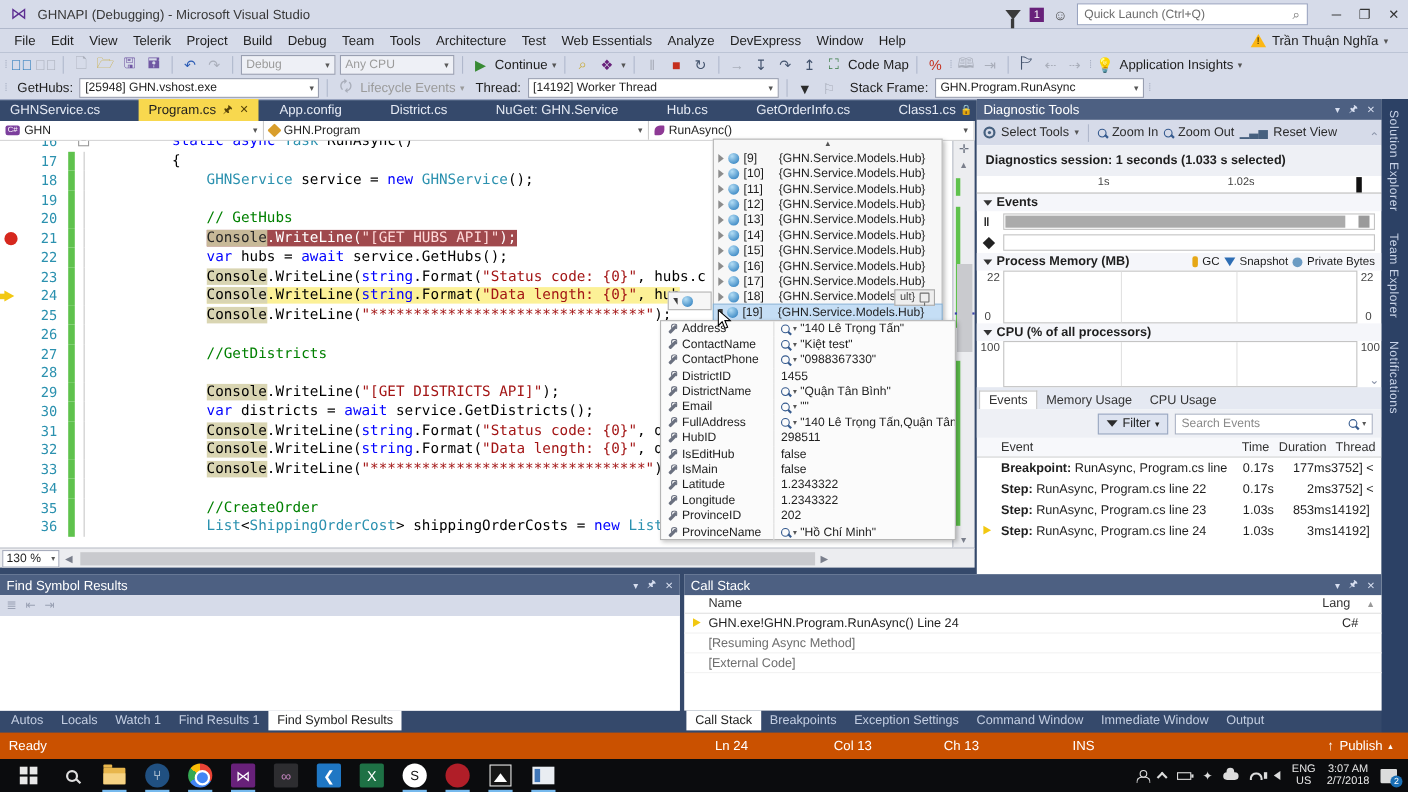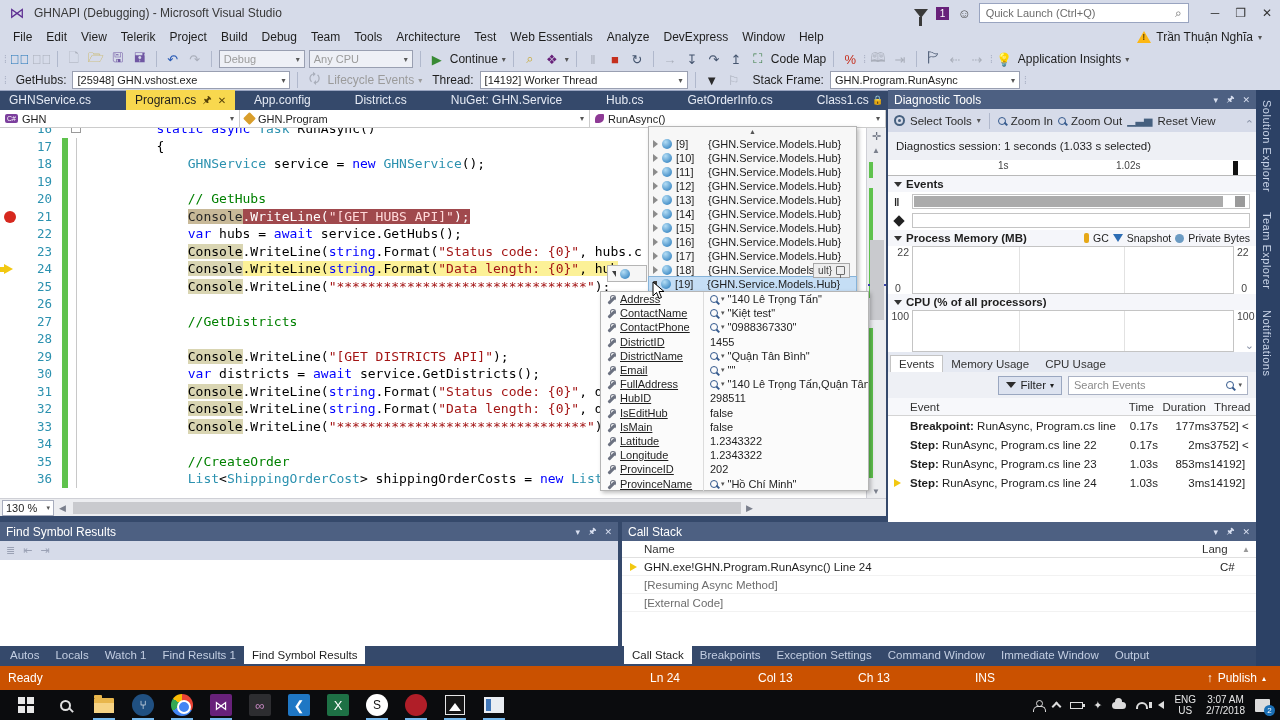--- a/index.html
+++ b/index.html
@@ -102,39 +102,39 @@
   .dt-scrollup { height:10px; text-align:center; font-size:7px; color:#555; line-height:10px; }
   .dt-row { display:flex; align-items:center; gap:4px; height:14px; padding:0 4px; color:#1e1e1e; }
   .dt-row.sel { background:#c5def5; outline:1px solid #86b3d9; }
   .dt-idx { width:28px; color:#1e1e1e; }
   .dt-frag { position:absolute; right:6px; top:136px; height:15px; background:#eeeeee; border:1px solid #a8a8a8; display:flex; align-items:center; gap:4px; padding:0 4px; font-size:10px; color:#444; }
   .pin-ic { width:9px; height:9px; border:1px solid #6e6e6e; border-radius:1px; position:relative; }
   .pin-ic::after { content:""; position:absolute; left:3px; top:8px; width:1px; height:3px; background:#6e6e6e; }
 
   .props { position:absolute; left:600px; top:291px; width:269px; height:200px; background:#fbfbfb; border:1px solid #b5b5b5; box-shadow:2px 2px 4px rgba(0,0,0,.25); z-index:29; font-size:11px; }
   .prop-row { display:flex; align-items:center; height:14.2px; }
-  .prop-name { width:102px; flex:none; display:flex; align-items:flex-end; gap:4px; padding-left:5px; color:#1e1e1e;text-decoration:underline; }
+  .prop-name { width:102px; flex:none; display:flex; align-items:center; gap:4px; padding-left:5px; color:#1e1e1e; }
   .prop-val { flex:1; border-left:1px solid #dcdcdc; height:100%; display:flex; align-items:center; gap:3px; padding-left:6px; color:#1e1e1e; white-space:nowrap; overflow:hidden; }
   .wrench { width:10px; height:10px; flex:none; position:relative; }
   .wrench::before { content:""; position:absolute; left:1px; top:4px; width:9px; height:2.5px; background:#6b7180; transform:rotate(-45deg); border-radius:1px; }
   .wrench::after { content:""; position:absolute; right:0; top:0; width:4px; height:4px; border:1.5px solid #6b7180; border-radius:50%; border-bottom-color:transparent; }
   .mag { width:8px; height:8px; border:1.5px solid #355a8e; border-radius:50%; position:relative; flex:none; }
   .mag::after { content:""; position:absolute; width:4px; height:1.5px; background:#355a8e; right:-3px; bottom:-1px; transform:rotate(45deg); }
   .mag-car { font-size:7px; color:#555; }
 
   .cursor { position:absolute; left:652px; top:281px; z-index:40; }
 
   
   .diag { position:absolute; left:888px; top:90px; width:368px; height:432px; background:#fff; display:flex; flex-direction:column; }
   .panel-hd { height:19px; background:#4d6082; color:#fff; display:flex; align-items:center; padding:0 6px; font-size:12px; flex:none; }
   .panel-hd .hd-btns { margin-left:auto; display:flex; gap:8px; font-size:9px; color:#d8dff0; align-items:center; }
   .diag-toolbar { height:23px; background:#d6dbe9; display:flex; align-items:center; gap:5px; padding:0 6px; font-size:11.5px; color:#2a2a2a; flex:none; }
   .gear { width:11px; height:11px; border:2px solid #46607f; border-radius:50%; position:relative; }
   .gear::after { content:""; position:absolute; left:2px; top:2px; width:3px; height:3px; background:#46607f; border-radius:50%; }
-  .diag-session { height:28px; display:flex; align-items:center; font-weight:normal; font-size:11.5px; padding:12px 8px; flex:none; background:#eef0f5; }
+  .diag-session { height:28px; display:flex; align-items:center; font-weight:bold; font-size:11.5px; padding:12px 8px; flex:none; background:#eef0f5; }
   .ruler { height:16px; position:relative; border-bottom:1px solid #b9b9b9; background:#fff; flex:none; font-size:10px; color:#444; }
   .ruler .lab { position:absolute; top:0; }
   .ruler .cursorbar { position:absolute; right:18px; top:1px; width:5px; height:14px; background:#111; }
   .sect-hd { height:16px; display:flex; align-items:center; gap:4px; font-weight:bold; font-size:11.5px; padding:0 6px; flex:none; background:#f5f6fa; }
   .tri-dn { width:0; height:0; border-left:4px solid transparent; border-right:4px solid transparent; border-top:5px solid #333; }
   .ev-row { display:flex; align-items:center; padding:2px 6px; flex:none; }
   .ev-ic { width:18px; color:#222; font-weight:bold; font-size:11px; }
   .ev-track { flex:1; height:15px; border:1px solid #c4c4c4; position:relative; background:#fff; }
   .ev-bar { position:absolute; left:1px; top:1px; height:11px; background:#ababab; width:92%; }
   .ev-bar2 { position:absolute; right:4px; top:1px; height:11px; width:3%; background:#9a9a9a; }
@@ -344,21 +344,21 @@
     <span class="tb-label">GetHubs:</span>
     <div class="tb-combo" style="width:218px;">
       <span>[25948] GHN.vshost.exe</span>
         <span style="margin-left:auto;font-size:8px;color:#555;">▾</span>
     </div>
     <div class="tb-sep"></div>
     <span class="tb-ic dis">🗘</span>
     <span style="font-size:12px;color:#9b9b9b;">Lifecycle Events</span>
     <span style="font-size:8px;color:#9b9b9b;">▾</span>
     <span class="tb-label">Thread:</span>
-    <div class="tb-combo" style="width:208px;">
+    <div class="tb-combo" style="width:228px;">
       <span>[14192] Worker Thread</span>
         <span style="margin-left:auto;font-size:8px;color:#555;">▾</span>
     </div>
     <div class="tb-sep"></div>
     <span class="tb-ic" style="color:#2b2b2b;">▼</span>
     <span class="tb-ic dis">⚐</span>
     <span class="tb-label">Stack Frame:</span>
     <div class="tb-combo" style="width:190px;">
       <span>GHN.Program.RunAsync</span>
         <span style="margin-left:auto;font-size:8px;color:#555;">▾</span>

